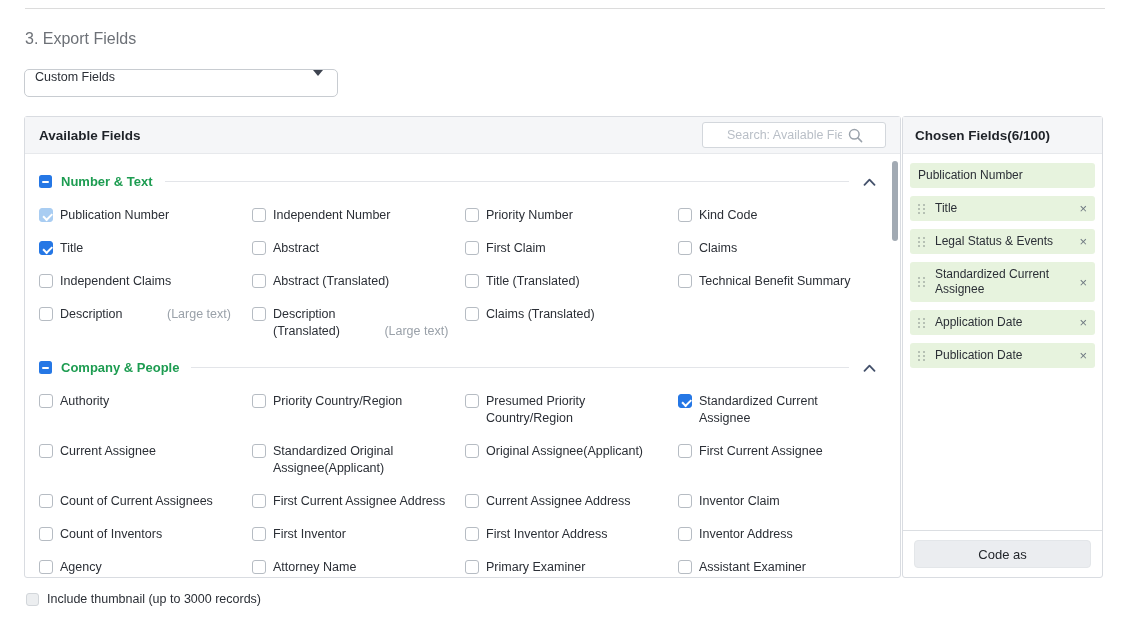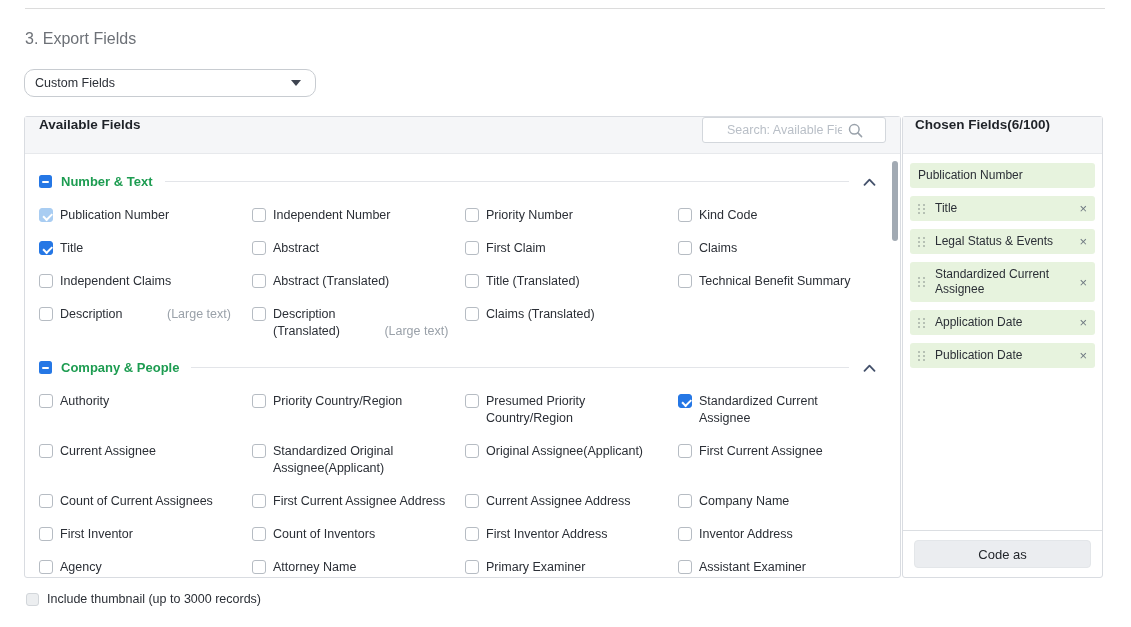--- a/index.html
+++ b/index.html
@@ -2,29 +2,29 @@
 <html><head>
 <meta charset="utf-8">
 <style>
   html,body{margin:0;padding:0;background:#fff;}
   body{font-family:"Liberation Sans","DejaVu Sans",sans-serif;-webkit-font-smoothing:antialiased;}
   .page{position:relative;width:1131px;height:627px;background:#fff;overflow:hidden;}
 
   .top-divider{position:absolute;left:25px;top:8px;width:1080px;height:1px;background:#dcdcdc;}
   .page-title{position:absolute;left:25px;top:30px;font-size:16px;font-weight:400;color:#6d7177;}
 
-  .preset-select{position:absolute;left:24px;top:69px;width:292px;height:28px;border:1px solid #c8ccd1;border-radius:10px;box-sizing:border-box;display:flex;align-items:center;padding:0 10px;cursor:pointer;background:#fff;}
+  .preset-select{position:absolute;left:24px;top:69px;width:314px;height:28px;border:1px solid #c8ccd1;border-radius:5px;box-sizing:border-box;display:flex;padding:0 10px;cursor:pointer;background:#fff;}
   .preset-select .val{font-size:12.5px;color:#2b2f36;flex:1;}
   .caret-down{width:0;height:0;border-left:5px solid transparent;border-right:5px solid transparent;border-top:6px solid #3e4450;margin-right:4px;}
 
   .panel{position:absolute;top:116px;background:#fff;border:1px solid #d9dce1;border-radius:3px;box-sizing:border-box;}
   .available-panel{left:24px;width:877px;height:462px;}
   .chosen-panel{left:902px;width:201px;height:462px;display:flex;flex-direction:column;}
 
-  .panel-header{height:37px;background:#f5f6f8;border-bottom:1px solid #e7e9ec;display:flex;padding:0 14px;box-sizing:border-box;flex:none;}
+  .panel-header{height:37px;background:#f5f6f8;border-bottom:1px solid #e7e9ec;display:flex;align-items:center;padding:0 14px;box-sizing:border-box;flex:none;}
   .panel-title{font-size:13.5px;font-weight:700;color:#1e2228;}
 
   .search-box{margin-left:auto;width:184px;height:26px;border:1px solid #d3d7dc;border-radius:3px;background:#fff;display:flex;align-items:center;padding:0 22px;box-sizing:border-box;}
   .search-box input{border:none;outline:none;flex:1;font-size:12.5px;color:#2b2f36;font-family:inherit;min-width:0;background:transparent;}
   .search-box input::placeholder{color:#b9bfc7;}
   .search-icon{flex:none;margin-left:4px;}
 
   .avail-body{position:relative;padding:0 24px 0 14px;}
   .section-header{display:flex;align-items:center;margin-top:20px;}
   .minus-icon{width:13px;height:13px;background:#2577e5;border-radius:2.5px;display:inline-flex;align-items:center;justify-content:center;flex:none;cursor:pointer;}
@@ -213,29 +213,29 @@
             <label class="field-cell">
               <span class="cb"></span>
               <span class="cb-label">First Current Assignee Address</span>
             </label>
             <label class="field-cell">
               <span class="cb"></span>
               <span class="cb-label">Current Assignee Address</span>
             </label>
             <label class="field-cell">
               <span class="cb"></span>
-              <span class="cb-label">Company Name</span>
+              <span class="cb-label">Inventor Claim</span>
+            </label>
+            <label class="field-cell">
+              <span class="cb"></span>
+              <span class="cb-label">Count of Inventors</span>
             </label>
             <label class="field-cell">
               <span class="cb"></span>
               <span class="cb-label">First Inventor</span>
-            </label>
-            <label class="field-cell">
-              <span class="cb"></span>
-              <span class="cb-label">Count of Inventors</span>
             </label>
             <label class="field-cell">
               <span class="cb"></span>
               <span class="cb-label">First Inventor Address</span>
             </label>
             <label class="field-cell">
               <span class="cb"></span>
               <span class="cb-label">Inventor Address</span>
             </label>
             <label class="field-cell">

